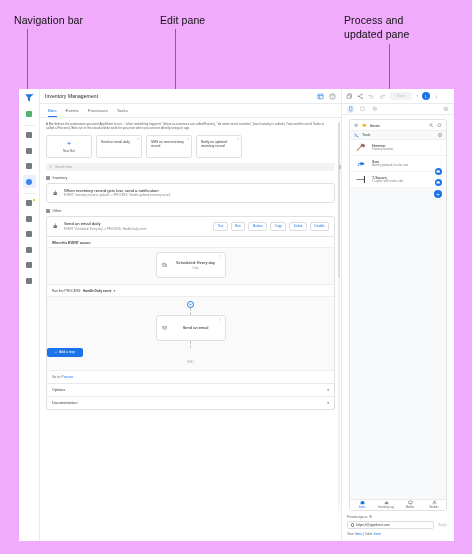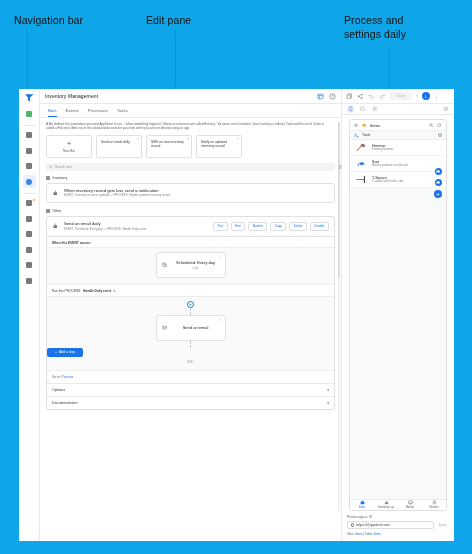--- a/index.html
+++ b/index.html
@@ -2,21 +2,21 @@
 <html><head>
 <meta charset="utf-8">
 <style>
   * { box-sizing: border-box; margin: 0; padding: 0; }
   html, body {
     width: 472px; height: 554px;
     background: #ffffff;
     font-family: "Liberation Sans", sans-serif;
     overflow: hidden;
   }
-  .page { position: relative; width: 472px; height: 554px; background:#0ea5e9; }
+  .page { position: relative; width: 472px; height: 554px; background:#f0abfc; }
 
   
   .callout {
     position: absolute;
     font-size: 10.5px;
     color: #111;
     line-height: 12px;
     letter-spacing: .1px;
   }
   .ann-line { position: absolute; width: 1px; background: #f23b3b; }
@@ -211,25 +211,25 @@
   .pv-view a{color:#1a73e8;text-decoration:none;}
 </style>
 </head>
 <body>
 
 <div class="page">
 
   <div class="callout" style="left:14px; top:14px;">Navigation bar</div>
   <div class="ann-line" style="left:27px; top:29px; height:60px;"></div>
 
-  <div class="callout" style="left:146px; top:14px;">Edit pane</div>
+  <div class="callout" style="left:160px; top:14px;">Edit pane</div>
   <div class="ann-line" style="left:175px; top:29px; height:60px;"></div>
 
   <div class="callout" style="left:344px; top:14px;">Process and</div>
-  <div class="callout" style="left:344px; top:28px;">settings daily</div>
+  <div class="callout" style="left:344px; top:28px;">updated pane</div>
   <div class="ann-line" style="left:389px; top:44px; height:45px;"></div>
 
   <div class="ann-box" style="left:19px; top:89px; width:21px; height:452px;"></div>
   <div class="ann-box" style="left:19px; top:89px; width:323px; height:452px;"></div>
   <div class="ann-box" style="left:341px; top:89px; width:113px; height:263px;"></div>
 
   <div class="app">
 
     <div class="navrail">
       <div class="logo">

